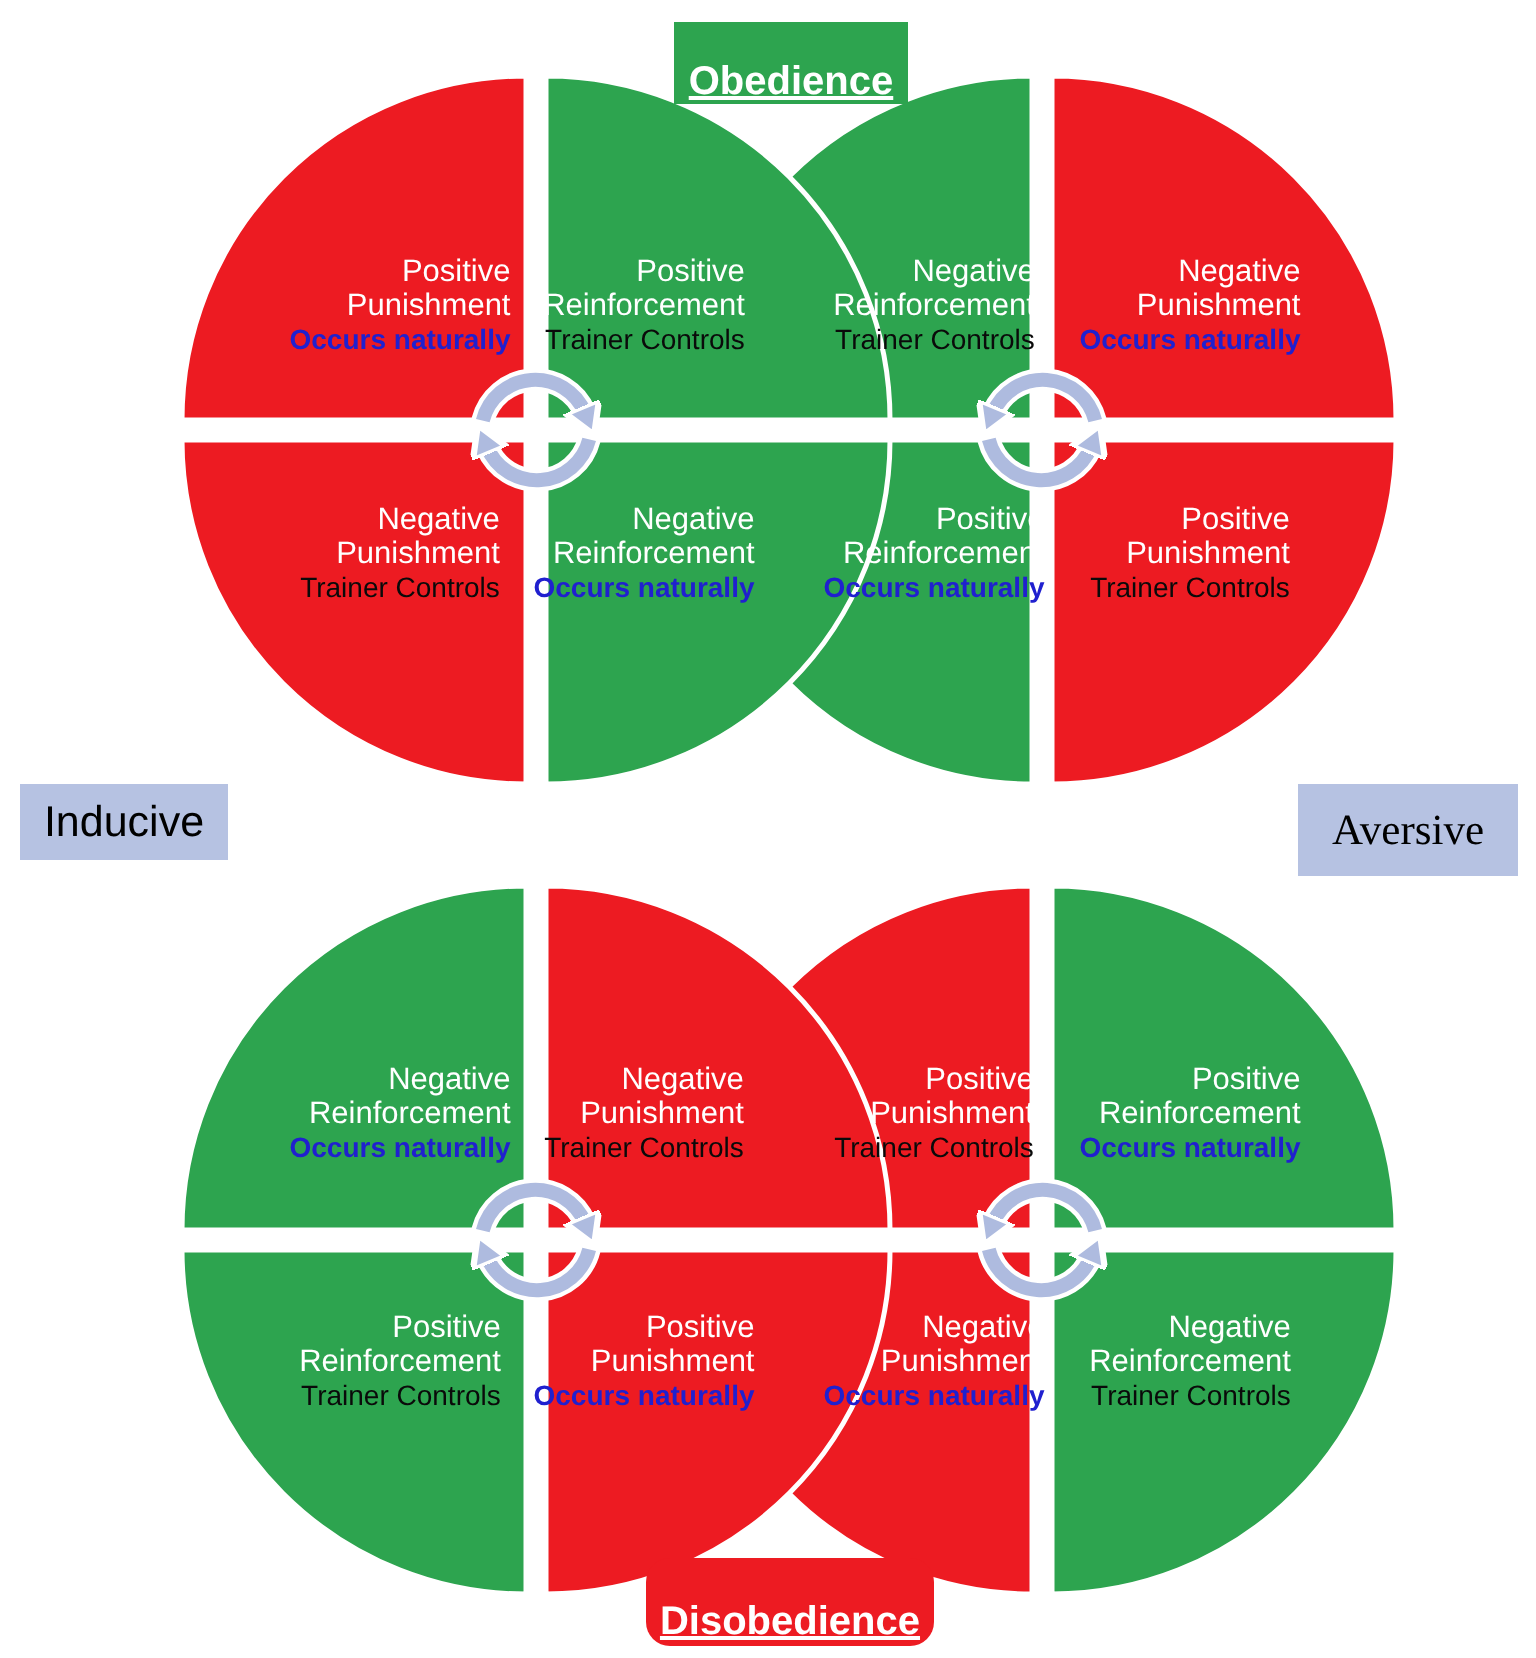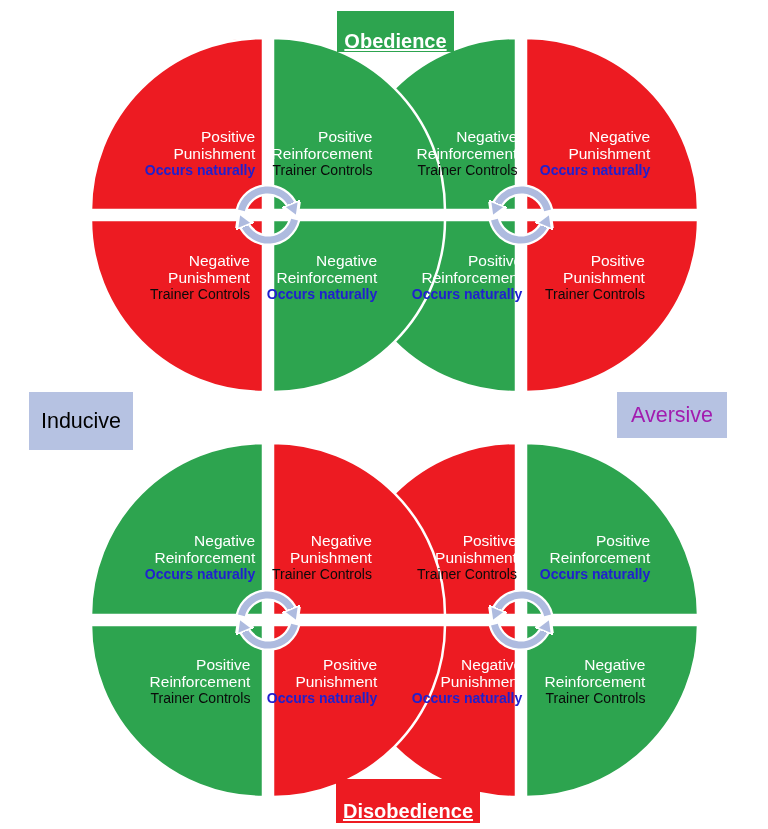--- a/index.html
+++ b/index.html
@@ -155,25 +155,25 @@
   <div class="qtext" style="left:595px; top:681px;">
     <span class="l1">Negative</span>
     <span class="l2">Reinforcement</span>
     <span class="l3" style="color: rgb(10, 10, 10); font-weight: normal;">Trainer Controls</span>
   </div>
 
   <div class="hdr banner" style="left: 337px; top: 11px; width: 117px; height: 41px; background-color: rgb(45, 164, 79); color: rgb(255, 255, 255);">
     <span>Obedience</span>
   </div>
 
-  <div class="hdr banner" style="left: 336px; top: 779px; width: 144px; height: 44px; background-color: rgb(237, 27, 34); color: rgb(255, 255, 255);">
+  <div class="hdr banner" style="left: 323px; top: 779px; width: 144px; height: 44px; background-color: rgb(237, 27, 34); color: rgb(255, 255, 255); border-radius: 12px;">
     <span>Disobedience</span>
   </div>
 
-  <div class="hdr side-label" style="left: 10px; top: 392px; width: 104px; height: 58px; background-color: rgb(182, 194, 226); color: rgb(0, 0, 0); margin-left: 19px;">
+  <div class="hdr side-label" style="left: 10px; top: 392px; width: 104px; height: 38px; background-color: rgb(182, 194, 226); color: rgb(0, 0, 0);">
     <span>Inducive</span>
   </div>
 
-  <div class="hdr side-label" style="left: 617px; top: 392px; width: 110px; height: 46px; background-color: rgb(182, 194, 226); color: #a21caf;">
+  <div class="hdr side-label" style="left: 649px; top: 392px; width: 110px; height: 46px; background-color: rgb(182, 194, 226); color: #000000; font-family: Liberation Serif, serif;">
     <span>Aversive</span>
   </div>
 
 </div>
 
 </body></html>

